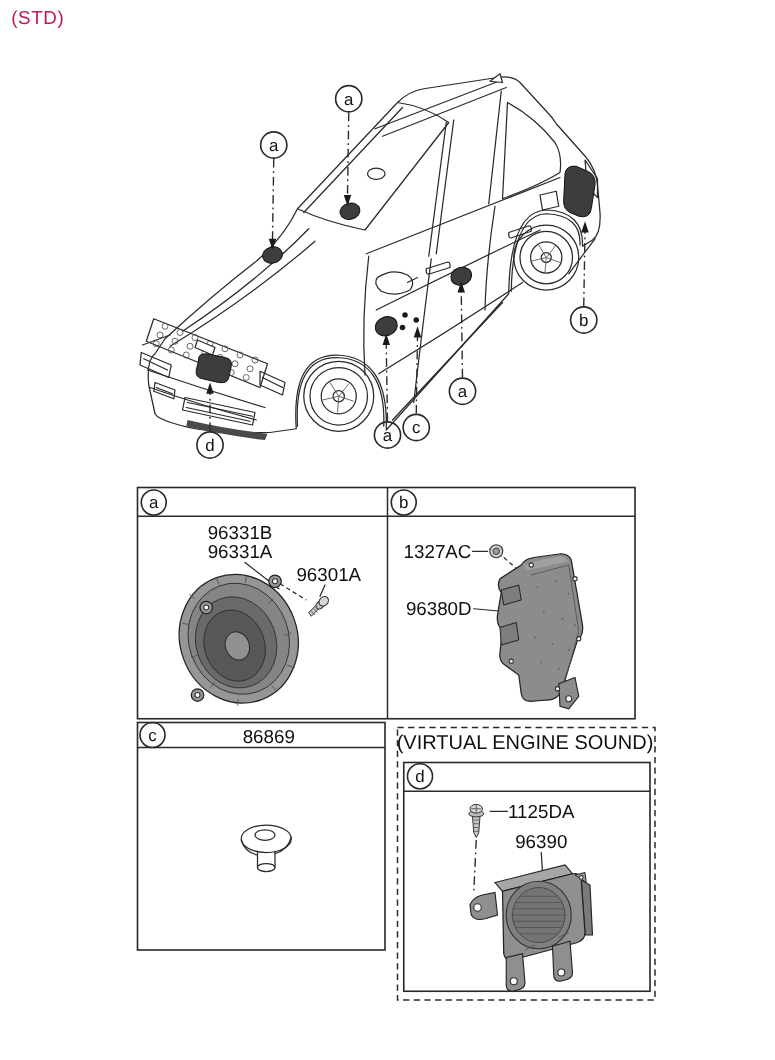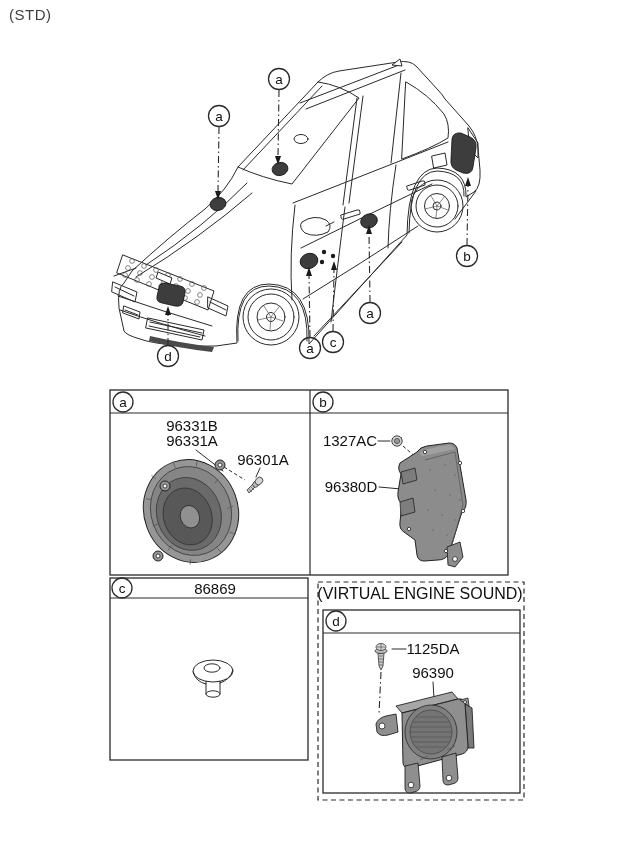--- a/index.html
+++ b/index.html
@@ -1,18 +1,18 @@
 <!DOCTYPE html>
 <html><head>
 <meta charset="utf-8">
 <style>
   html,body{margin:0;padding:0;background:#fff;}
   .page{position:relative;width:620px;height:848px;background:#fff;overflow:hidden;
         font-family:"Liberation Sans","DejaVu Sans",sans-serif;}
-  .std-label{position:absolute;left:9px;top:6px;font-size:15px;color:#404040;letter-spacing:0.5px;}
+  .std-label{position:absolute;left:9px;top:6px;font-size:15px;color:#be185d;letter-spacing:0.5px;}
   svg text{font-family:"Liberation Sans","DejaVu Sans",sans-serif;fill:#101010;}
   .ln{stroke:#2a2a2a;fill:none;stroke-width:1;stroke-linecap:round;stroke-linejoin:round;}
   .lnf{stroke:#2a2a2a;fill:#ffffff;stroke-width:1;stroke-linejoin:round;}
   .pn{font-size:15px;text-anchor:middle;}
   .ltr{font-size:13.5px;text-anchor:middle;}
   .vtitle{font-size:16px;text-anchor:middle;}
   .frame{fill:none;stroke:#2a2a2a;stroke-width:1.3;}
   .rule{stroke:#2a2a2a;stroke-width:1.2;}
   .dashdot{stroke:#2a2a2a;stroke-width:1.1;fill:none;stroke-dasharray:7 3 1.5 3;}
   .dsh{stroke:#2a2a2a;stroke-width:1;fill:none;stroke-dasharray:3.5 2.5;}

